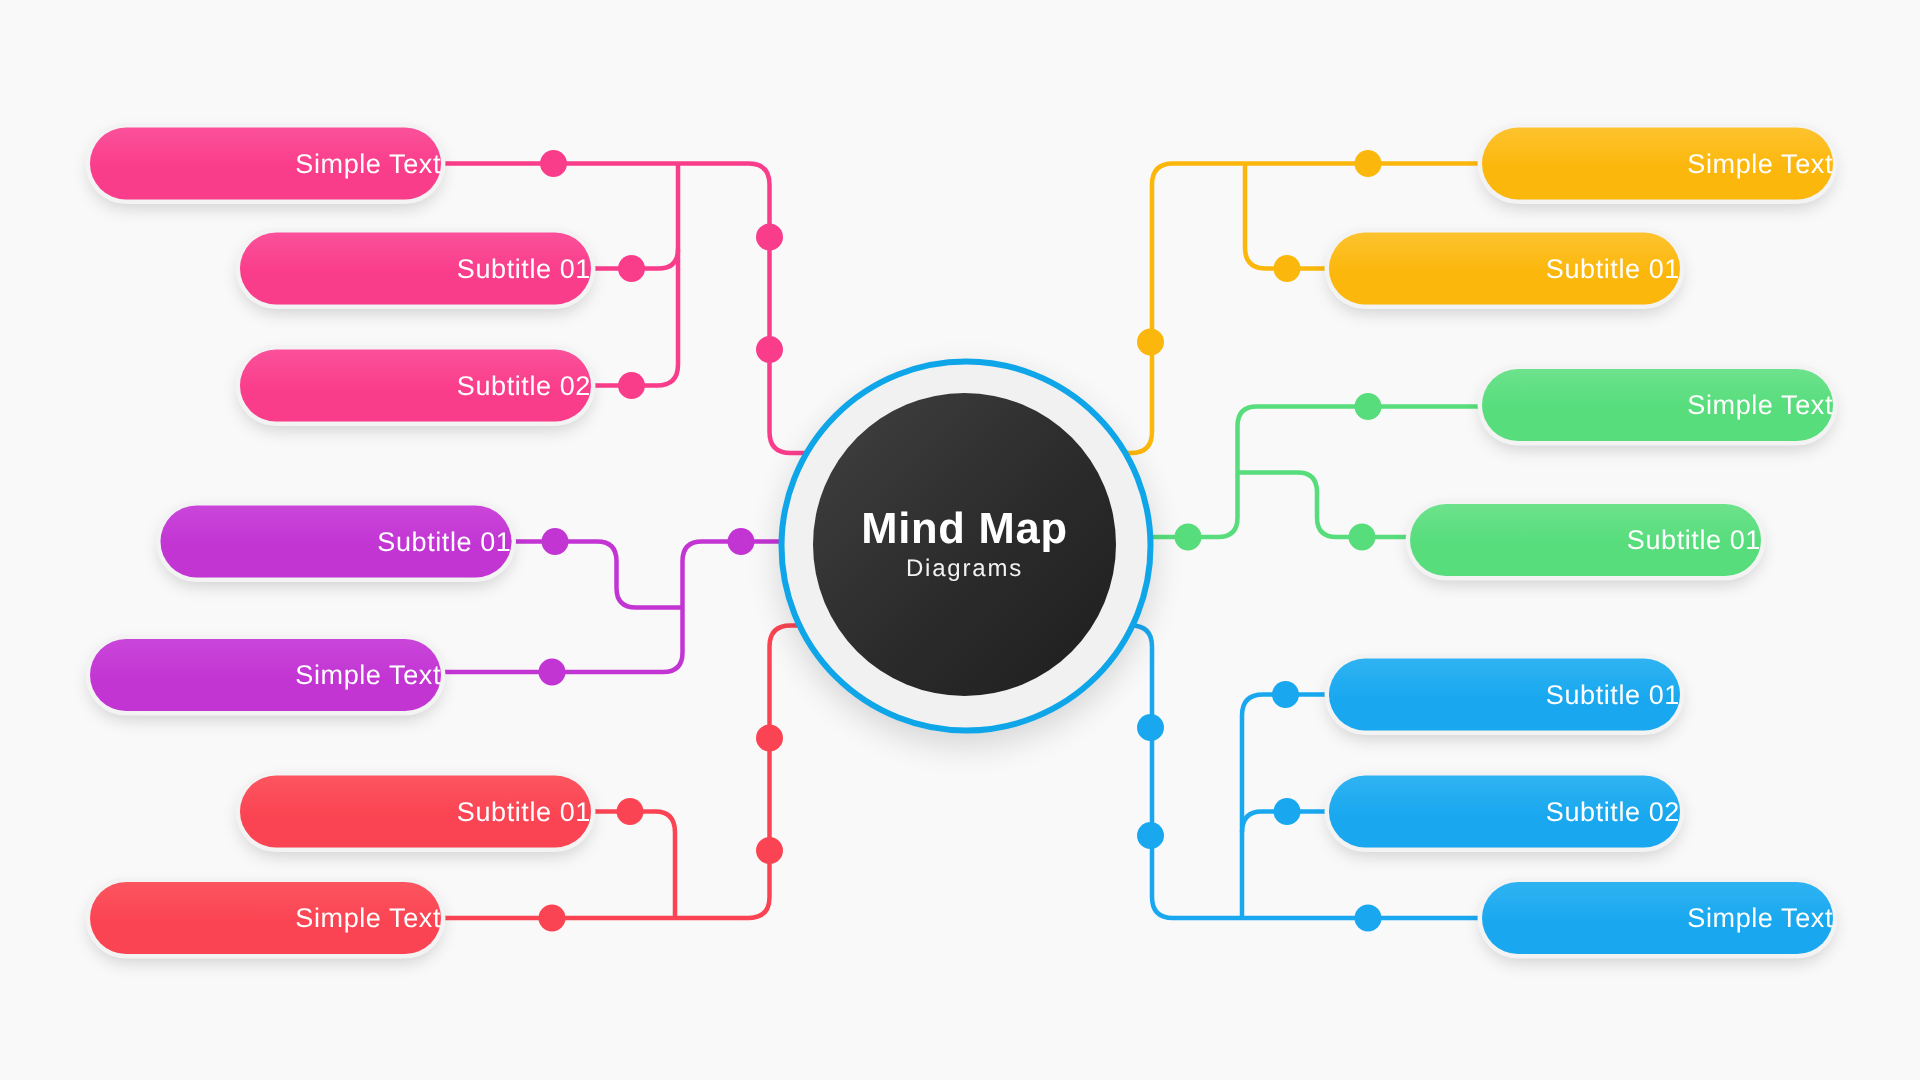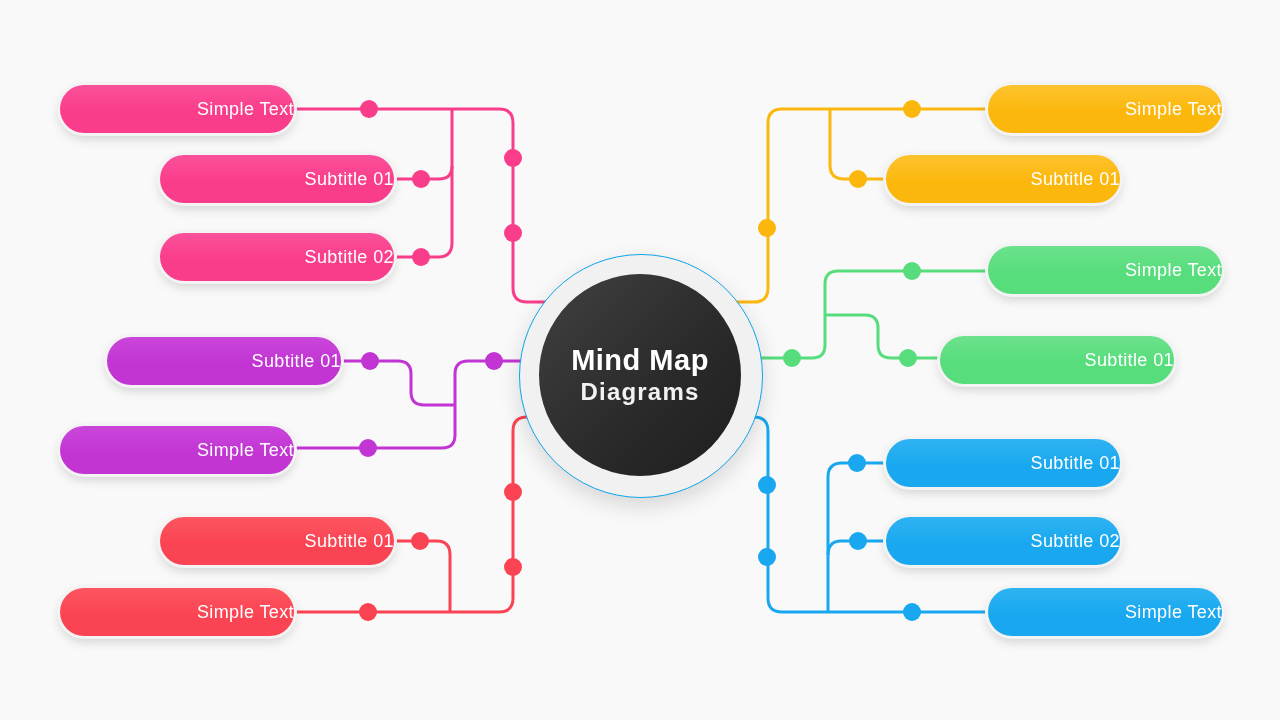--- a/index.html
+++ b/index.html
@@ -31,39 +31,39 @@
   }
   .pill span{pointer-events:none;}
   .pink  {background:linear-gradient(180deg,#fb519a 0%,#fa3d8b 55%);}
   .purple{background:linear-gradient(180deg,#ca46da 0%,#c235d3 55%);}
   .red   {background:linear-gradient(180deg,#fc5560 0%,#fb4453 55%);}
   .yellow{background:linear-gradient(180deg,#fdc32e 0%,#fcb70c 55%);}
   .green {background:linear-gradient(180deg,#6ce28c 0%,#57dd7c 55%);}
   .blue  {background:linear-gradient(180deg,#2fb3f2 0%,#19a8ef 55%);}
   
   .center-ring{
-    position:absolute;left:519px;top:254px;
+    position:absolute;left:519px;top:239px;
     width:242px;height:242px;border-radius:50%;
     background:#f1f1f1;
-    border:1px solid #0ea5e9;
+    border:4px solid #0ea5e9;
     box-shadow:0 8px 22px rgba(0,0,0,.14);
     z-index:4;
   }
   .center-core{
     position:absolute;left:19px;top:19px;
     width:202px;height:202px;border-radius:50%;
     background:linear-gradient(135deg,#414141 0%,#2b2b2b 55%,#1e1e1e 100%);
     display:flex;flex-direction:column;align-items:center;justify-content:center;
     color:#ffffff;
   }
   .center-title{
     font-size:29px;font-weight:bold;letter-spacing:.5px;line-height:1.15;
   }
   .center-subtitle{
-    font-size:24px;font-weight:bold;color:#f2f2f2;letter-spacing:1.2px;margin-top:0;
+    font-size:16px;font-weight:normal;color:#f2f2f2;letter-spacing:1.2px;margin-top:0;
   }
 </style>
 </head>
 <body>
 
 <div class="canvas">
 
   <svg class="connector-layer" viewBox="0 0 1280 720" xmlns="http://www.w3.org/2000/svg">
 
     <g stroke="#FA3D8B">

